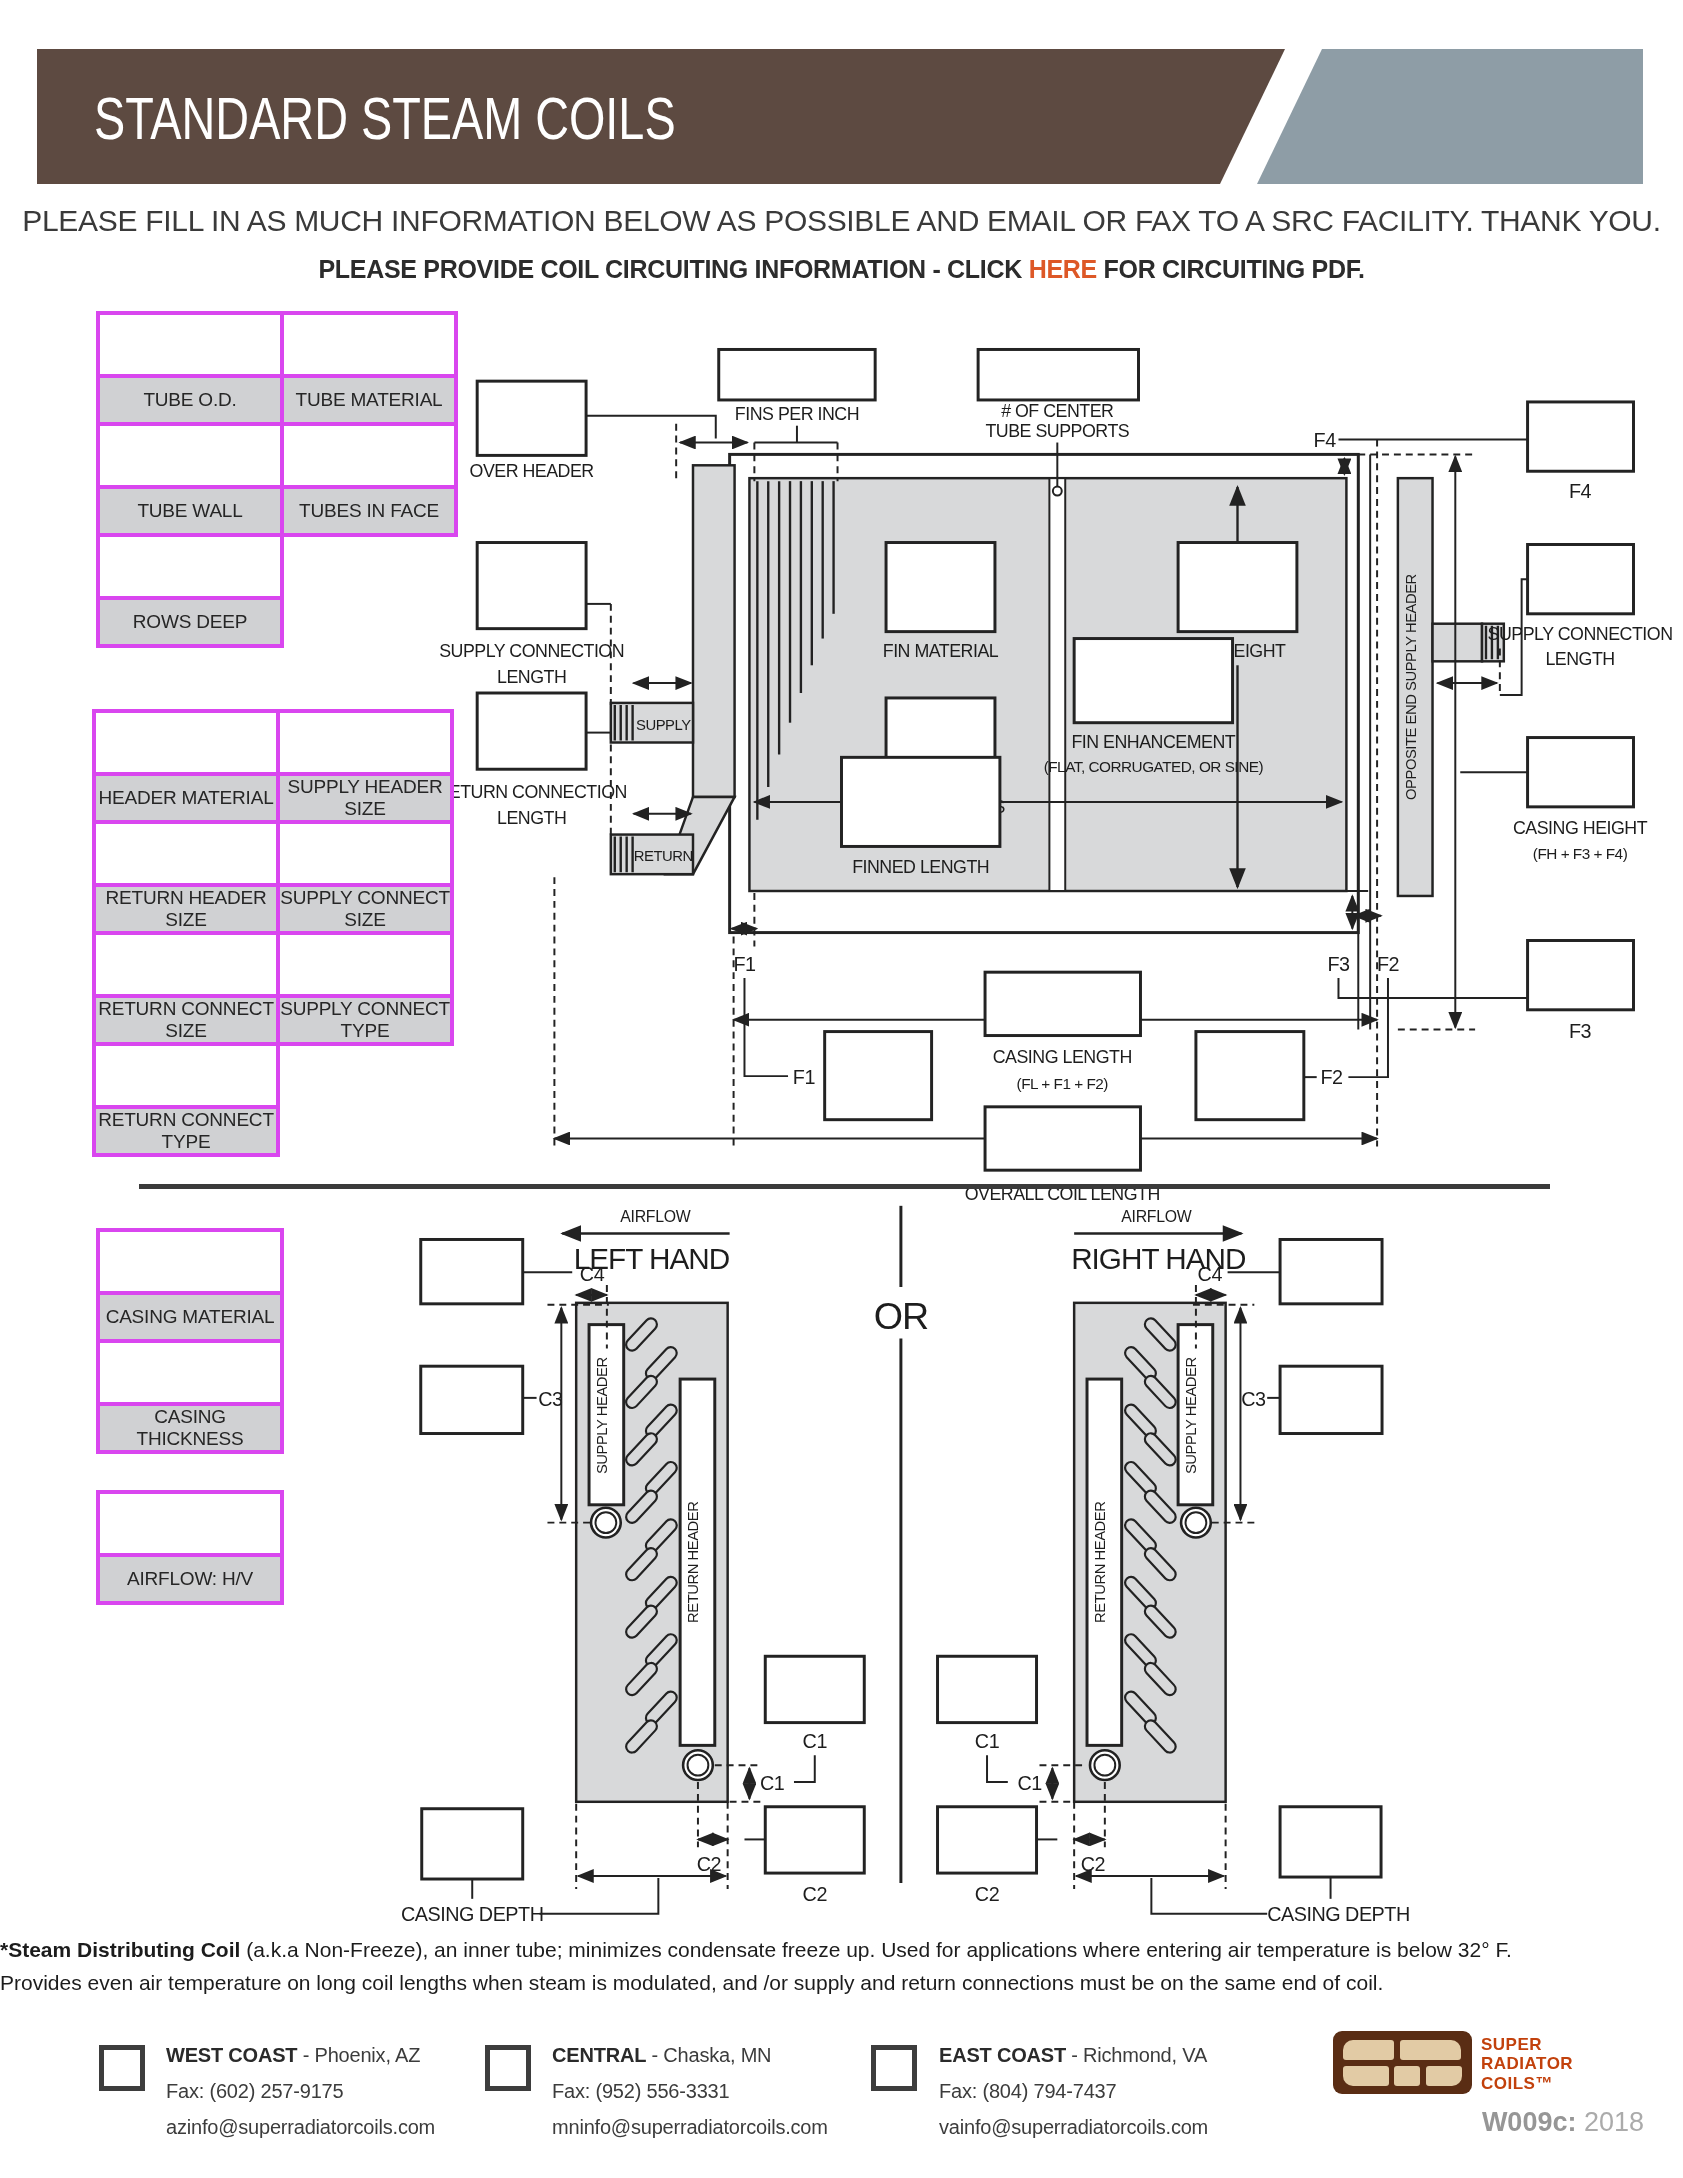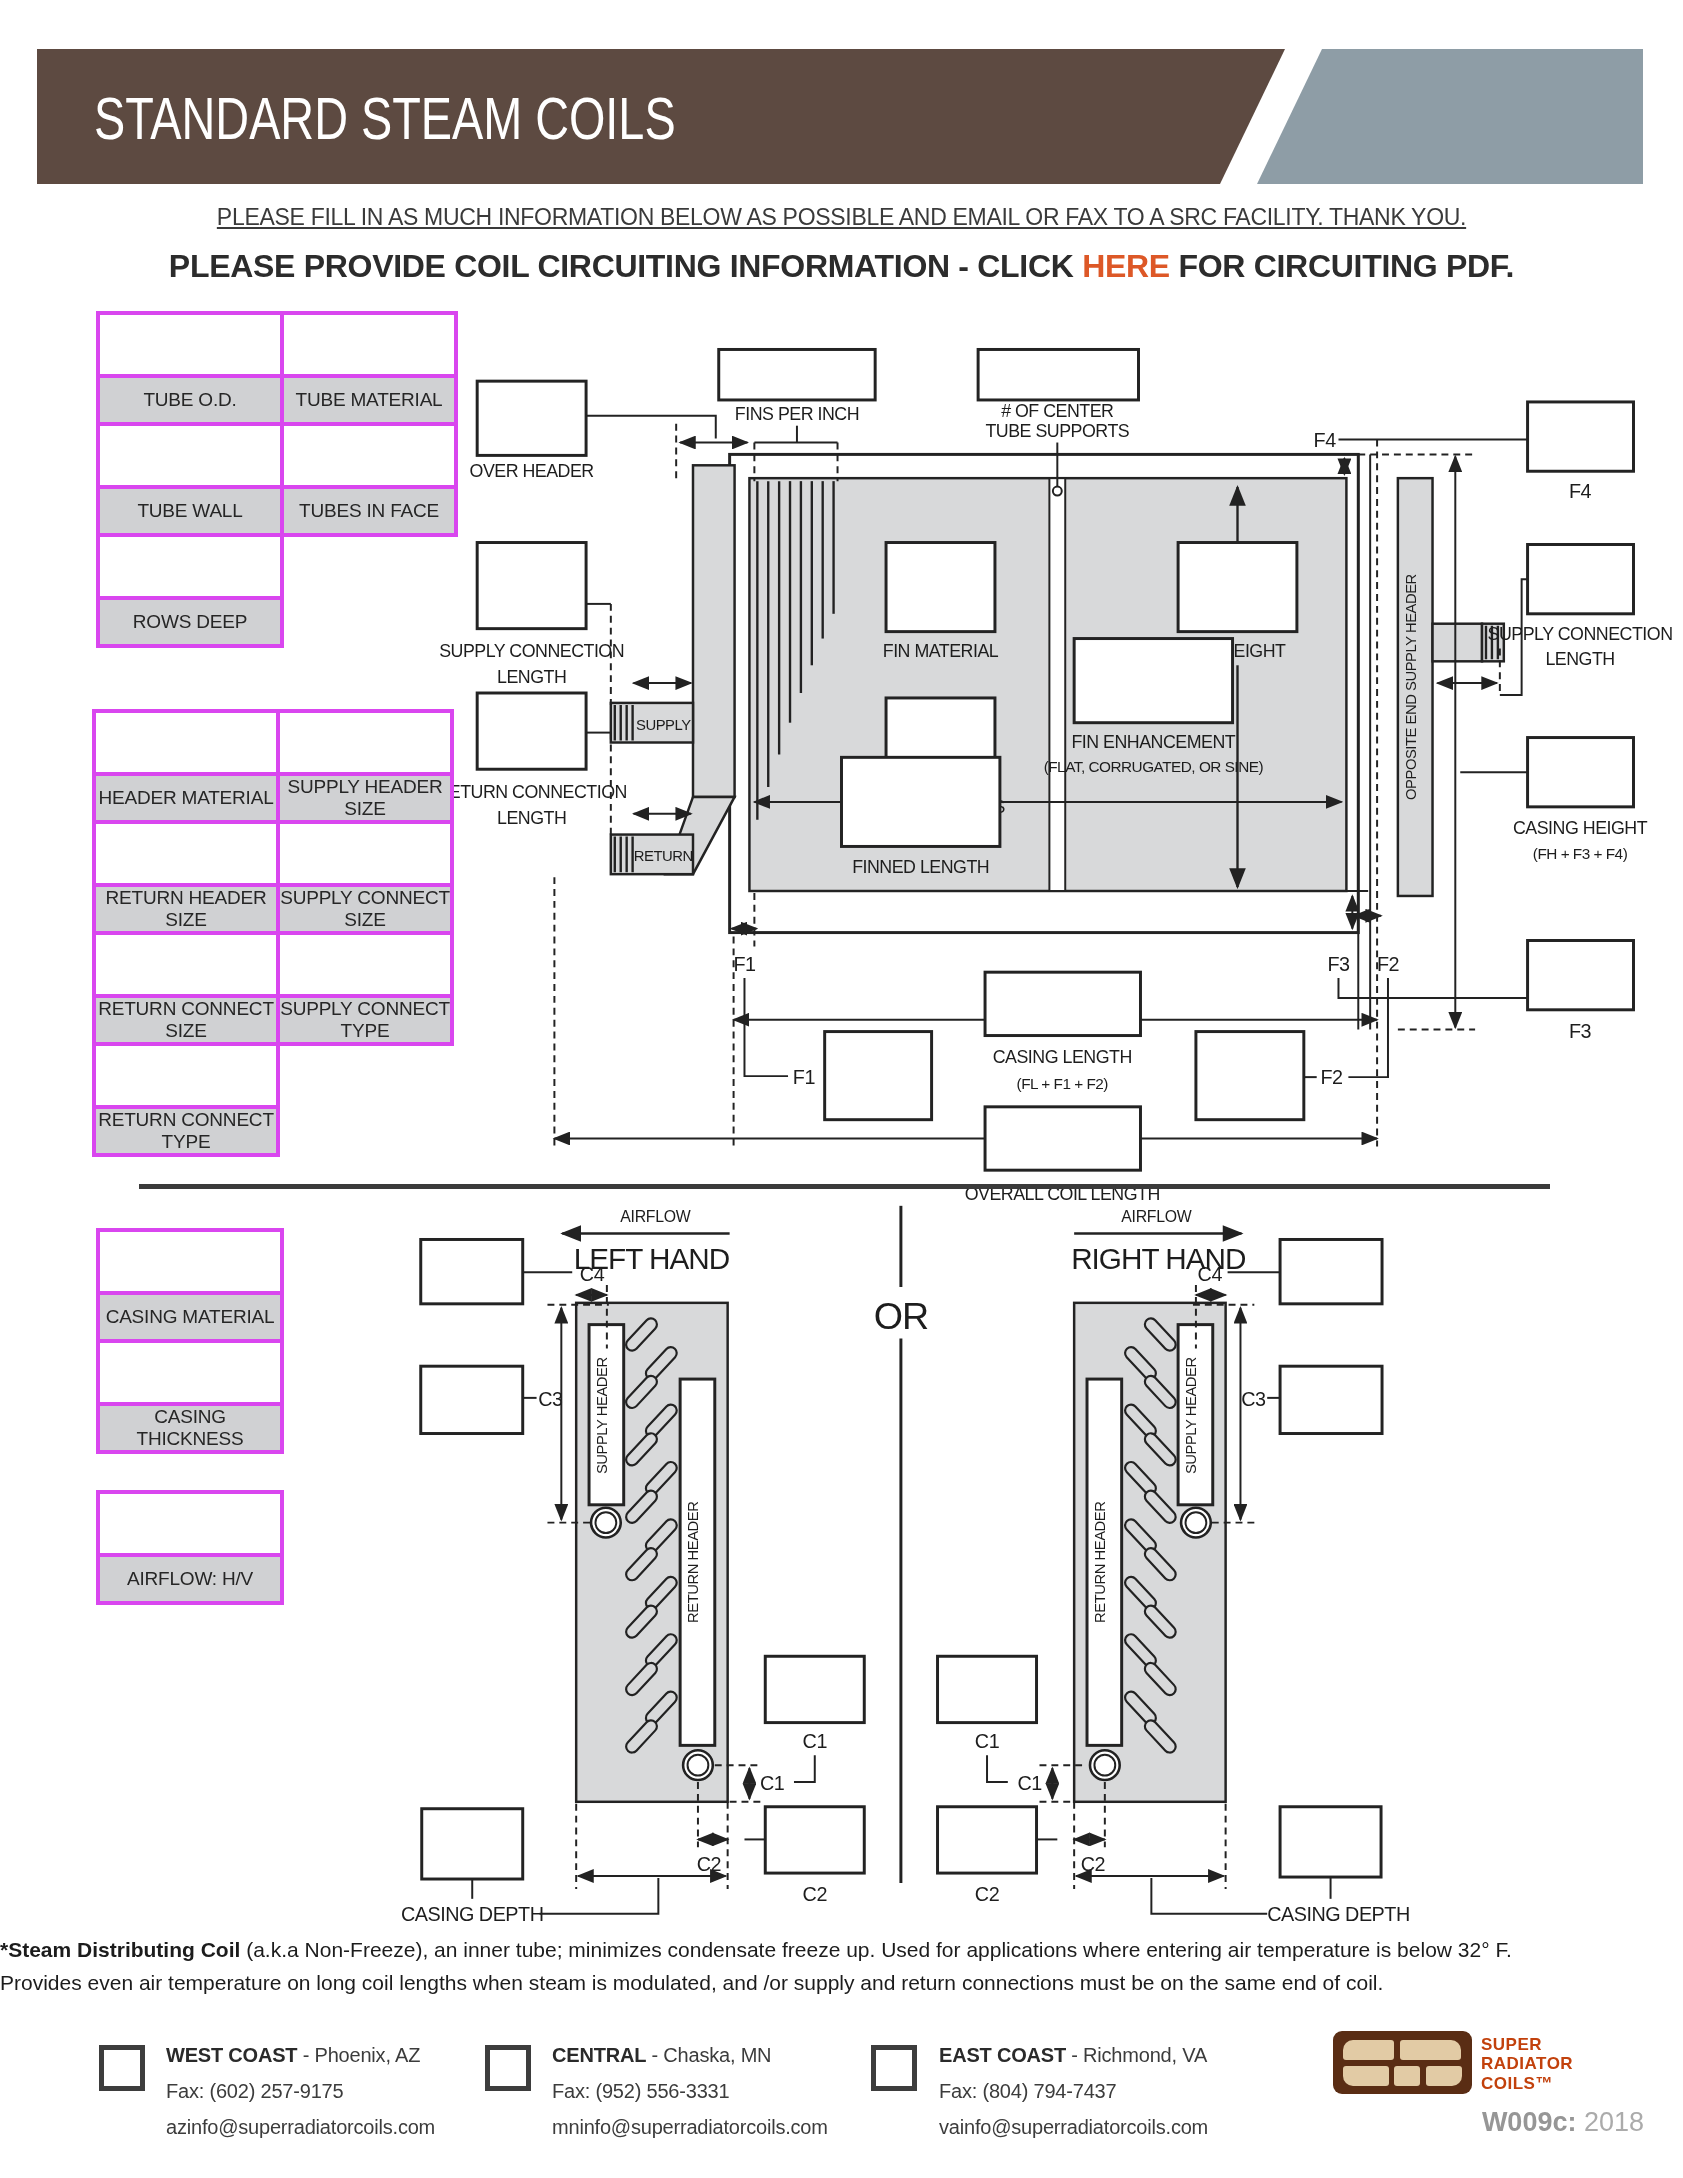--- a/index.html
+++ b/index.html
@@ -7,22 +7,22 @@
         font-family:"Liberation Sans",sans-serif;color:#1d1d1d;}
   
   .hdr-brown{position:absolute;left:37px;top:49px;width:1248px;height:135px;background:#5D4A41;
              clip-path:polygon(0 0,1248px 0,1183px 135px,0 135px);}
   .hdr-gray{position:absolute;left:1257px;top:49px;width:386px;height:135px;background:#8E9DA6;
             clip-path:polygon(65px 0,386px 0,386px 135px,0 135px);}
   .hdr-title{position:absolute;left:57px;top:0;height:135px;line-height:139px;color:#fff;
              font-size:60px;letter-spacing:0px;white-space:nowrap;
              transform:scaleX(.78);transform-origin:left center;}
   .instr{position:absolute;left:0;top:204px;width:1683px;text-align:center;color:#3a3a3a;}
-  .instr-1{font-size:23px;letter-spacing:-0.3px;text-decoration:underline;}
-  .instr-2{margin-top:17px;font-size:32px;font-weight:bold;color:#2c2c2c;letter-spacing:-0.3px;}
+  .instr-1{font-size:30px;letter-spacing:-0.3px;}
+  .instr-2{margin-top:17px;font-size:25px;font-weight:bold;color:#2c2c2c;letter-spacing:-0.3px;}
   .orange{color:#DD5827;}
   
   table.ftable{position:absolute;border-collapse:collapse;}
   table.ftable td{border:4px solid #d946ef;text-align:center;vertical-align:middle;
                   font-size:19px;letter-spacing:-0.2px;color:#262626;padding:0;}
   td.inp{height:59px;background:#fff;}
   td.lab{height:44px;background:#d0d1d3;}
   td.ghost{border:none !important;background:transparent;}
   .c1w{width:180px;} .c2w{width:170px;}
   

